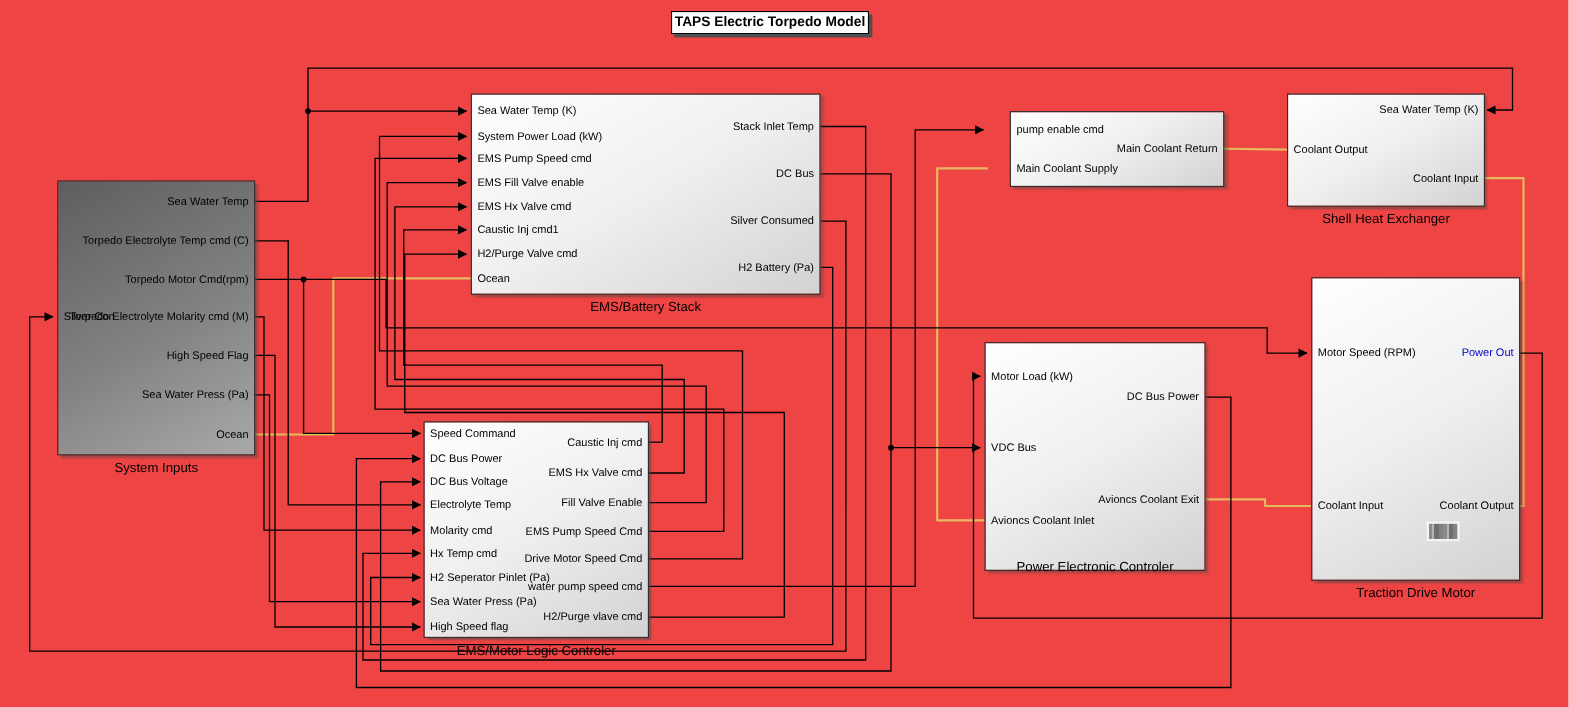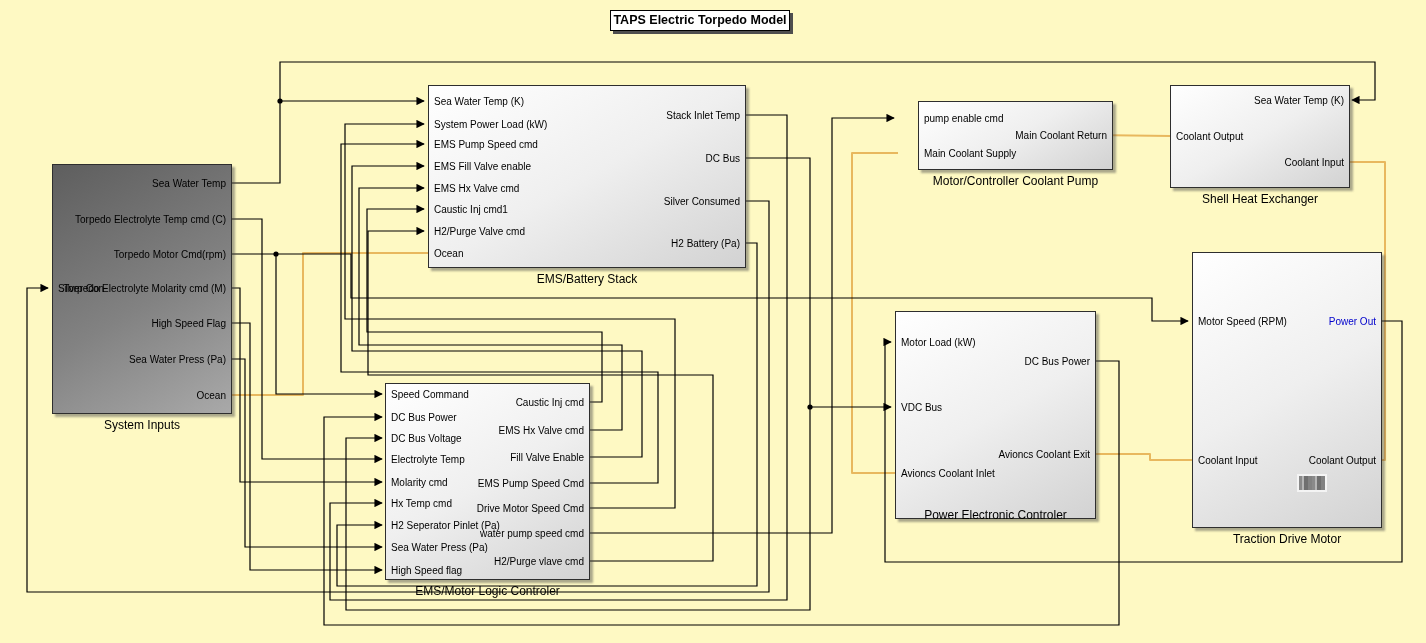--- a/index.html
+++ b/index.html
@@ -1,17 +1,17 @@
 <!DOCTYPE html>
 <html style="--sig: #000000; --phys: #e8b85e;"><head>
 <meta charset="utf-8">
 <style>
   html,body{margin:0;padding:0;background:#fff;}
   #canvas{
-    position:relative;width:1426px;height:643px;background:#fef9c3;
+    position:relative;width:1426px;height:643px;background:#ef4444;
     font-family:"Liberation Sans","DejaVu Sans",sans-serif;overflow:hidden;
   }
   #wires{position:absolute;left:0;top:0;width:1426px;height:643px;}
   .block{
     position:absolute;border:1px solid #2e2e2e;box-sizing:border-box;
     box-shadow:3px 3px 2px rgba(70,70,70,.45);
   }
   .block.light{background:linear-gradient(150deg,#ffffff 0%,#efefef 50%,#d2d2d2 100%);}
   .block.dark{background:linear-gradient(150deg,#5e5e5e 0%,#828282 55%,#a9a9a9 100%);}
   .port{
@@ -142,21 +142,20 @@
         <div class="port right" style="top: 94px;">EMS Pump Speed Cmd</div>
         <div class="port right" style="top: 119px;">Drive Motor Speed Cmd</div>
         <div class="port right" style="top: 144px;">water pump speed cmd</div>
         <div class="port right" style="top: 172px;">H2/Purge vlave cmd</div>
         <div class="caption" style="top: 200px;">EMS/Motor Logic Controler</div>
       </div>
       <div class="block light" style="left: 898px; top: 101px; width: 195px; height: 69px; margin-left: 20px;">
         <div class="port left" style="top: 11px;">pump enable cmd</div>
         <div class="port left" style="top: 46px;">Main Coolant Supply</div>
         <div class="port right" style="top: 28px;">Main Coolant Return</div>
-        <div class="caption" style="top: 72px;">Motor/Controller Coolant Pump</div>
       </div>
       <div class="block light" style="left: 1170px; top: 85px; width: 180px; height: 103px;">
         <div class="port right" style="top: 9px;">Sea Water Temp (K)</div>
         <div class="port left" style="top: 45px;">Coolant Output</div>
         <div class="port right" style="top: 71px;">Coolant Input</div>
         <div class="caption" style="top: 106px;">Shell Heat Exchanger</div>
       </div>
       <div class="block light" style="left: 895px; top: 311px; width: 201px; height: 208px;">
         <div class="port left" style="top: 25px;">Motor Load (kW)</div>
         <div class="port left" style="top: 90px;">VDC Bus</div>

